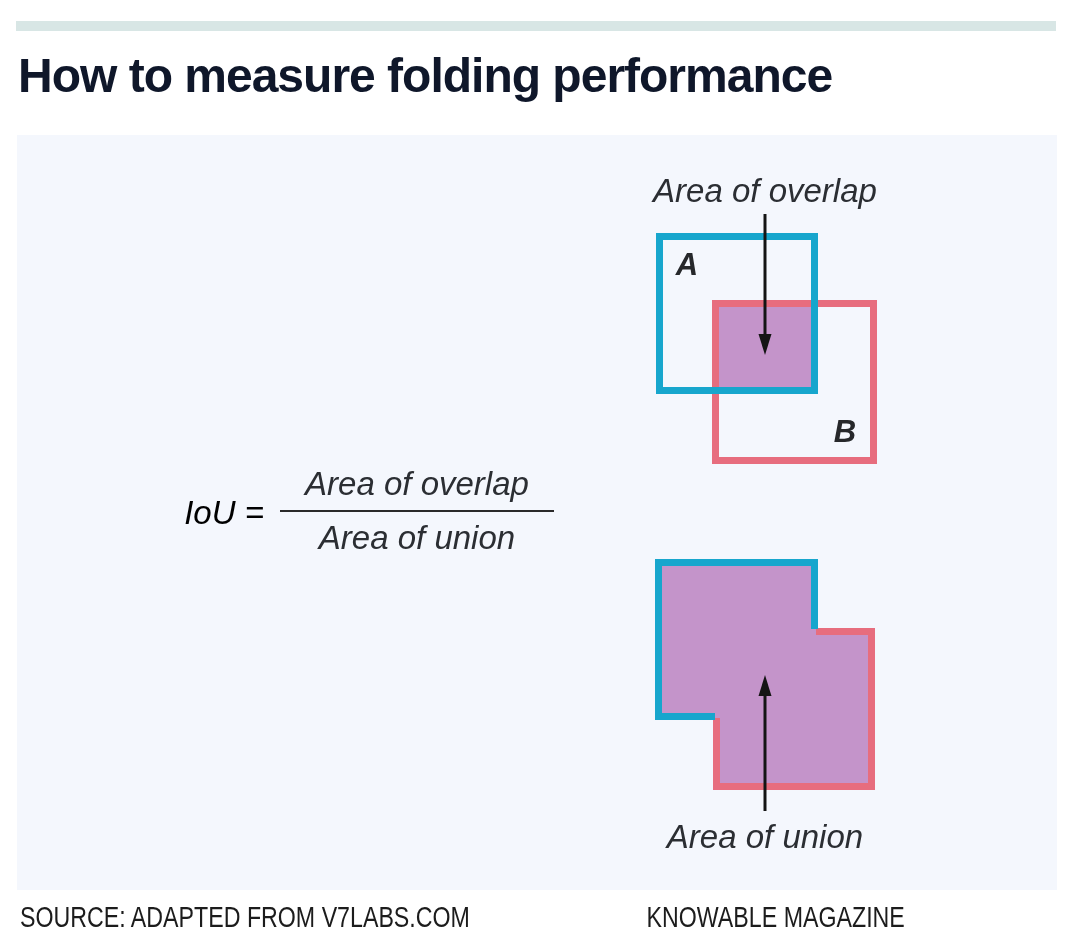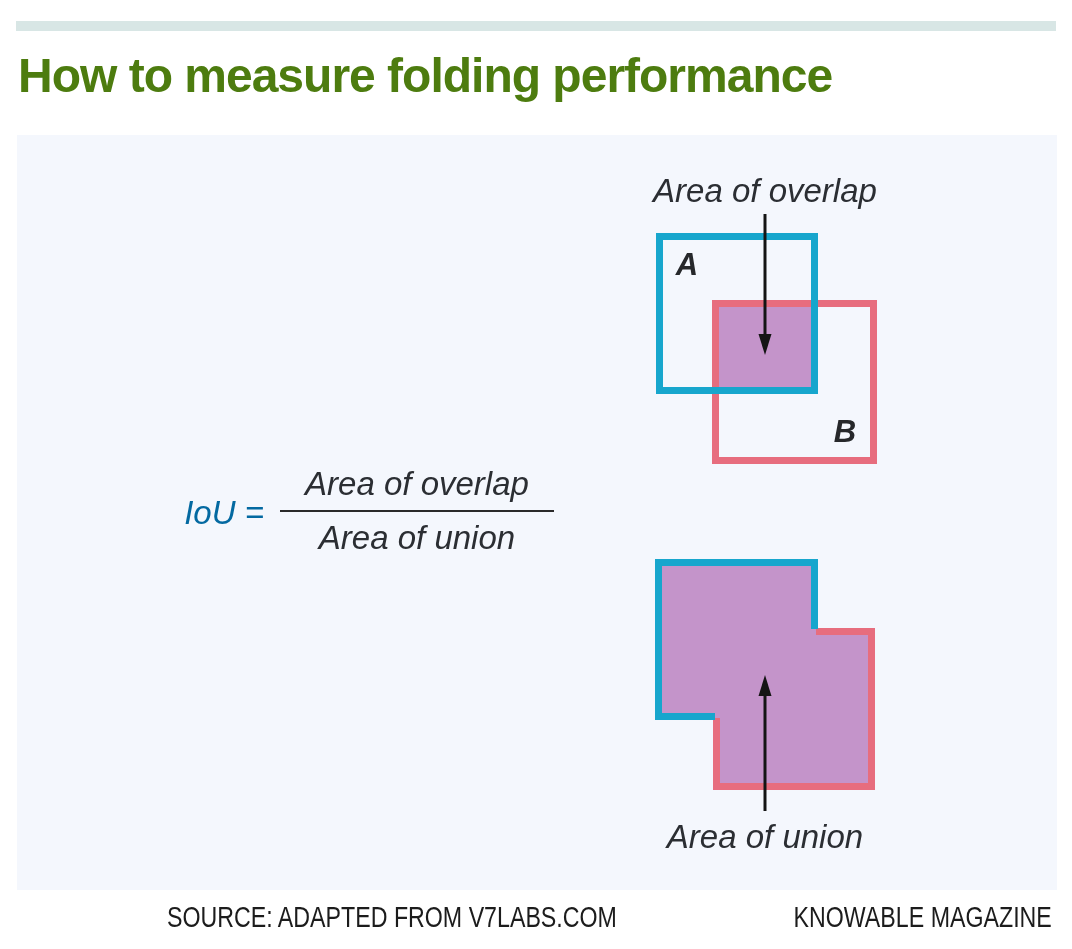--- a/index.html
+++ b/index.html
@@ -14,21 +14,21 @@
     position: absolute;
     left: 16px; top: 21px;
     width: 1040px; height: 10px;
   }
   .title {
     position: absolute;
     left: 18px; top: 48px;
     font-size: 48px;
     font-weight: 700;
     letter-spacing: -1px;
-    color: #4d7c0f;
+    color: #0f172a;
     white-space: nowrap;
   }
   .panel {
     position: absolute;
     left: 17px; top: 135px;
     width: 1040px; height: 755px; font-style: italic;
   }
   .diagram-svg {
     position: absolute;
     left: 0; top: 0;
@@ -54,21 +54,21 @@
     color: #26282b;
   }
   .box-label.a { left: 650px; top: 112px; }
   .box-label.b { left: 808px; top: 279px; }
   .formula-lhs {
     position: absolute;
     left: 80px; top: 359px;
     width: 167px;
     text-align: right;
     font-size: 33px;
-    color: #0369a1;
+    color: #000000;
     white-space: nowrap;
   }
   .fraction {
     position: absolute;
     left: 263px; top: 330px;
     width: 274px;
     text-align: center;
     font-size: 33px;
     color: #2b2e33;
   }
@@ -78,21 +78,21 @@
     white-space: nowrap;
   }
   .fraction .den {
     padding-top: 7px;
     white-space: nowrap;
   }
   .footer {
     position: absolute;
     left: 20px; right: 20px; top: 901px;
     display: flex;
-    justify-content: flex-end;
+    justify-content: flex-start;
     align-items: baseline;
     font-size: 29px;
     color: #1c1c1c;
   }
   .condensed-l {
     display: inline-block;
     transform: scaleX(0.8);
     transform-origin: left center;
     white-space: nowrap;
   }

